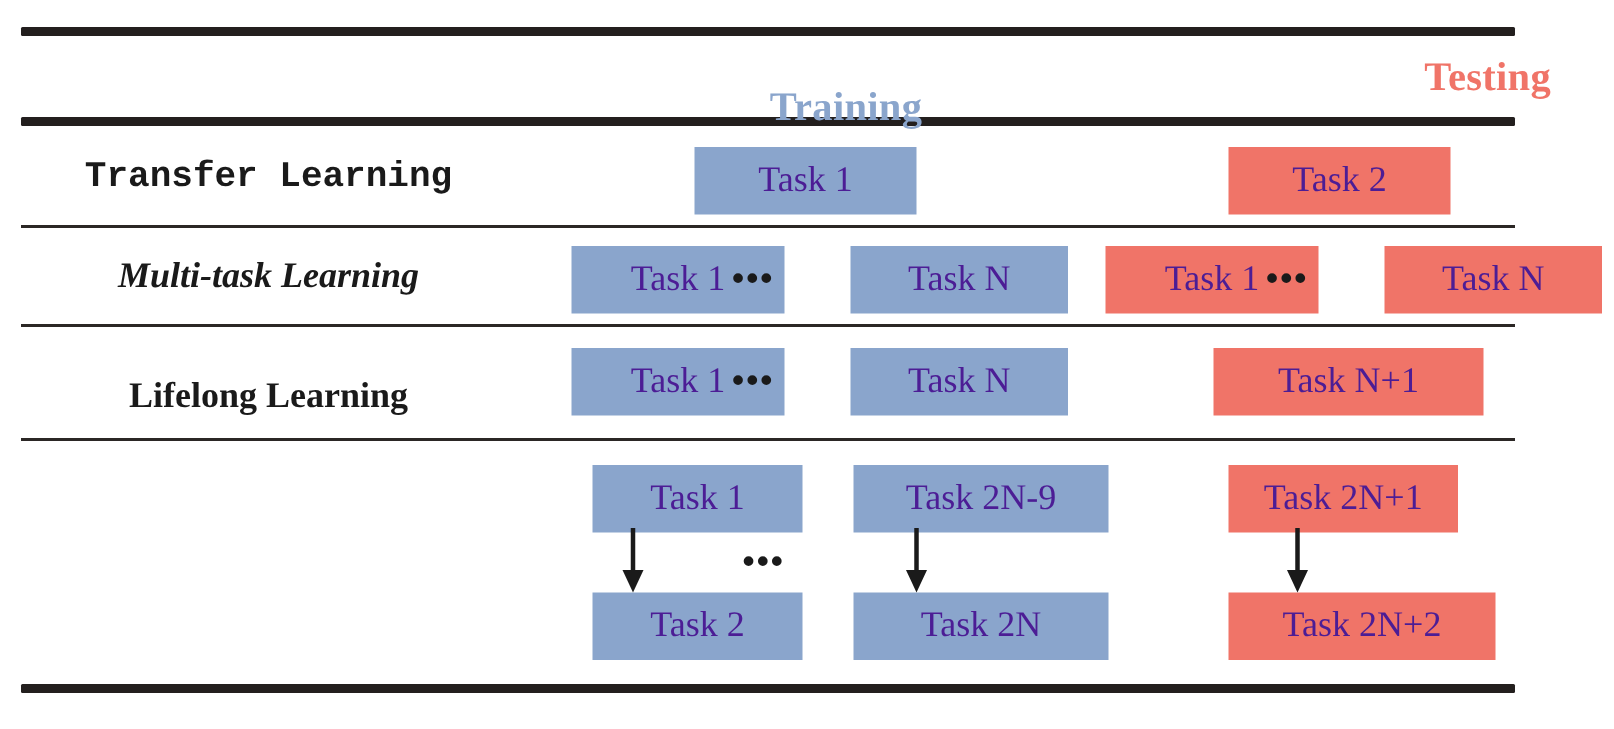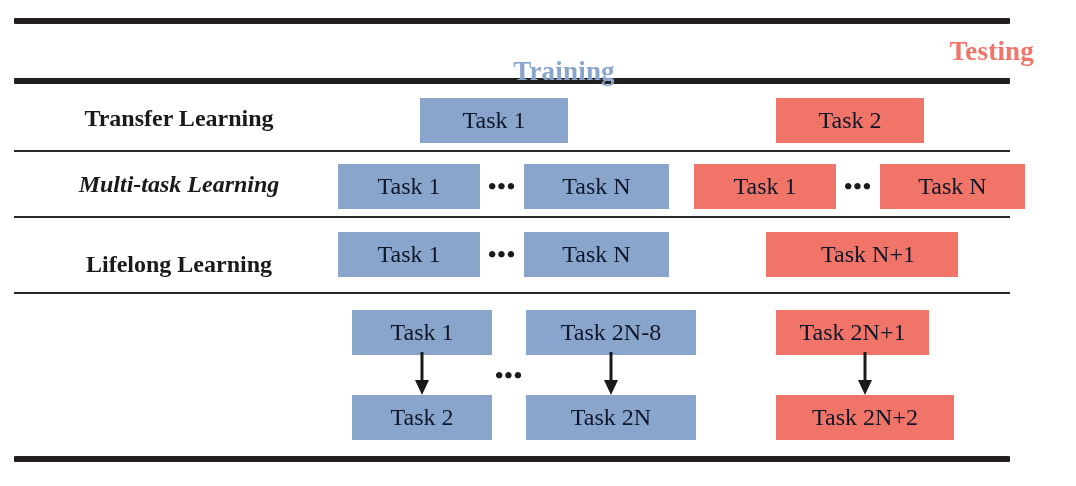--- a/index.html
+++ b/index.html
@@ -63,34 +63,35 @@
   .row-label {
     position: absolute;
     left: 0;
     width: 330px;
     text-align: center;
     font-weight: bold;
     font-size: 24px;
     color: #1a1a1a;
     white-space: nowrap;
   }
-  #label-r1 { top: 105px; }
+  #label-r1 { top: 105px; font-family: Liberation Mono, monospace; }
   #label-r2 { top: 171px; font-style: italic; }
   #label-r3 { top: 239px; margin-top: 12px; }
   #label-r4 { top: 368px; }
 
   
   .task {
     position: absolute;
     height: 45px;
     line-height: 45px;
     text-align: center;
     font-size: 24px;
-    color: #0f172a;
+    color: #4c1d95;
     white-space: nowrap;
+    margin-left: 43px;
   }
   .task.blue { background: #8aa5cc; }
   .task.red  { background: #f07468; }
 
   
   .ellip {
     position: absolute;
     height: 45px;
     line-height: 40px;
     text-align: center;
@@ -120,21 +121,21 @@
   #r2-train-d { left: 466px; top: 164px; width: 44px;  }
   #r2-train-2 { left: 510px; top: 164px; width: 145px; }
   #r2-test-1  { left: 680px; top: 164px; width: 142px; }
   #r2-test-d  { left: 822px; top: 164px; width: 44px;  }
   #r2-test-2  { left: 866px; top: 164px; width: 145px; }
 
   
   #r3-train-1 { left: 324px; top: 232px; width: 142px; }
   #r3-train-d { left: 466px; top: 232px; width: 44px;  }
   #r3-train-2 { left: 510px; top: 232px; width: 145px; }
-  #r3-test-1  { left: 752px; top: 232px; width: 180px; padding-left: 12px; }
+  #r3-test-1  { left: 752px; top: 232px; width: 180px; }
 
   
   #r4-train-1t { left: 338px; top: 310px; width: 140px; }
   #r4-train-2t { left: 512px; top: 310px; width: 170px; }
   #r4-test-1t  { left: 762px; top: 310px; width: 153px; }
 
   
   #r4-train-1b { left: 338px; top: 395px; width: 140px; }
   #r4-train-2b { left: 512px; top: 395px; width: 170px; }
   #r4-test-1b  { left: 762px; top: 395px; width: 178px; }
@@ -177,21 +178,21 @@
   <div class="ellip mid" id="r2-test-d">•••</div>
   <div class="task red" id="r2-test-2">Task N</div>
 
   <div class="task blue" id="r3-train-1">Task 1</div>
   <div class="ellip mid" id="r3-train-d">•••</div>
   <div class="task blue" id="r3-train-2">Task N</div>
 
   <div class="task red" id="r3-test-1">Task N+1</div>
 
   <div class="task blue" id="r4-train-1t">Task 1</div>
-  <div class="task blue" id="r4-train-2t">Task 2N-8</div>
+  <div class="task blue" id="r4-train-2t">Task 2N-9</div>
   <div class="task red" id="r4-test-1t">Task 2N+1</div>
 
   <div class="task blue" id="r4-train-1b">Task 2</div>
   <div class="task blue" id="r4-train-2b">Task 2N</div>
   <div class="task red" id="r4-test-1b">Task 2N+2</div>
 
   <div class="ellip" id="r4-ellip">•••</div>
 
   <div class="arrow" id="arrow-1">
     <svg width="22" height="44" viewBox="0 0 22 44">

